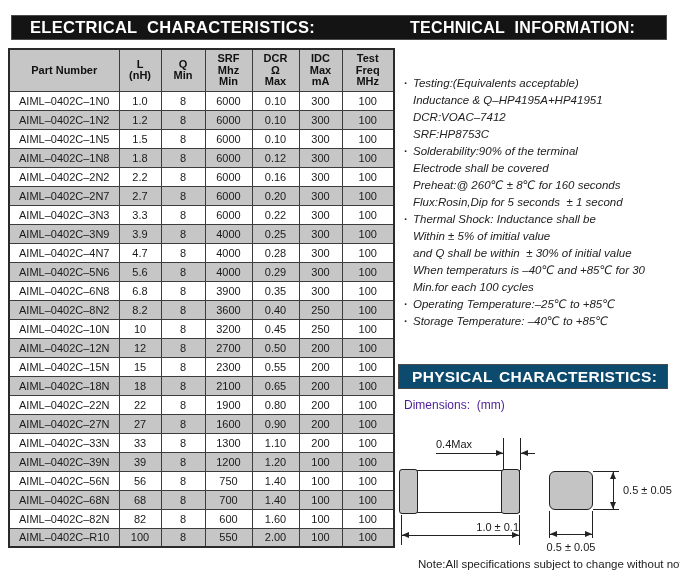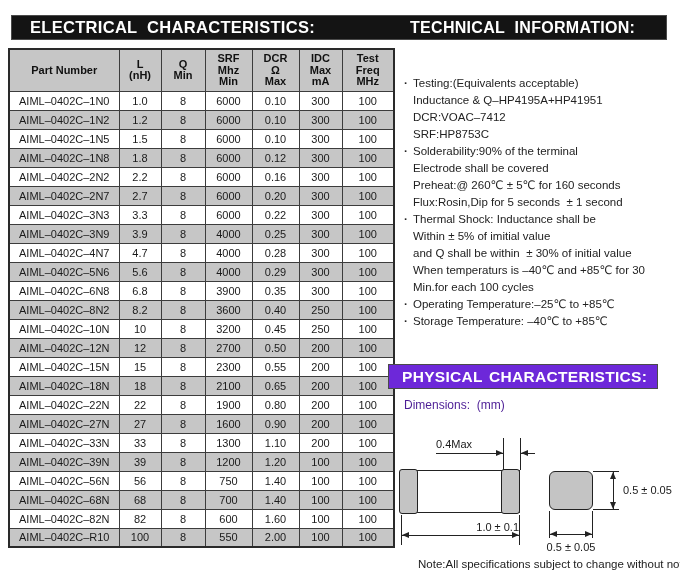--- a/index.html
+++ b/index.html
@@ -39,26 +39,26 @@
   }
   .spec-table td {
     font-size:11px; height:19px; color:#1a1a1a; background:#fff;
   }
   .spec-table tbody tr:nth-child(even) td { background:#c6c6c6; }
 
   
   .tech-info { position:absolute; left:404px; top:75px; width:272px; }
   .tech-line { display:flex; height:17px; line-height:17px; font-size:11.5px; color:#222; white-space:nowrap; }
   .tech-line .bullet { width:9px; flex:0 0 9px; font-weight:bold; }
-  .tech-line .tl-text { white-space:pre; }
+  .tech-line .tl-text { white-space:pre;font-style:italic; }
 
   
   .phys-bar {
-    position:absolute; left:388px; top:364px; width:270px; height:25px;
-    background:#6d28d9; border:1px solid #4a4a4a;
+    position:absolute; left:398px; top:364px; width:270px; height:25px;
+    background:#0c4a6e; border:1px solid #4a4a4a;
   }
   .phys-bar .bar-title { left:13px; font-size:15.5px; word-spacing:2px; }
 
   .dims-label {
     position:absolute; left:404px; top:398px; font-size:12px; color:#4c1d95; white-space:pre;
   }
 
   
   .ln { position:absolute; background:#222; }
   .arr { position:absolute; width:0; height:0; border-style:solid; }
@@ -369,21 +369,21 @@
       <div class="tech-line">
         <span class="bullet">·</span>
         <span class="tl-text">Solderability:90% of the terminal</span>
       </div>
       <div class="tech-line">
         <span class="bullet"></span>
         <span class="tl-text">Electrode shall be covered</span>
       </div>
       <div class="tech-line">
         <span class="bullet"></span>
-        <span class="tl-text">Preheat:@ 260℃ ± 5℃ for 160 seconds</span>
+        <span class="tl-text">Preheat:@ 260℃ ± 8℃ for 160 seconds</span>
       </div>
       <div class="tech-line">
         <span class="bullet"></span>
         <span class="tl-text">Flux:Rosin,Dip for 5 seconds  ± 1 second</span>
       </div>
       <div class="tech-line">
         <span class="bullet">·</span>
         <span class="tl-text">Thermal Shock: Inductance shall be</span>
       </div>
       <div class="tech-line">

